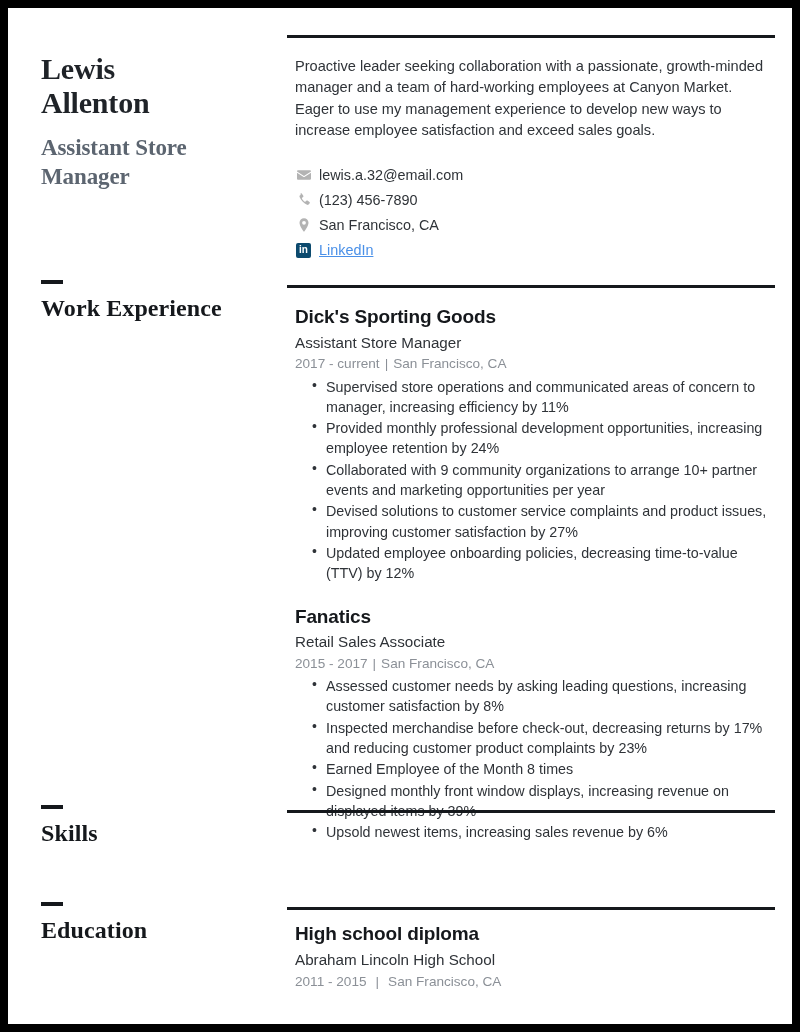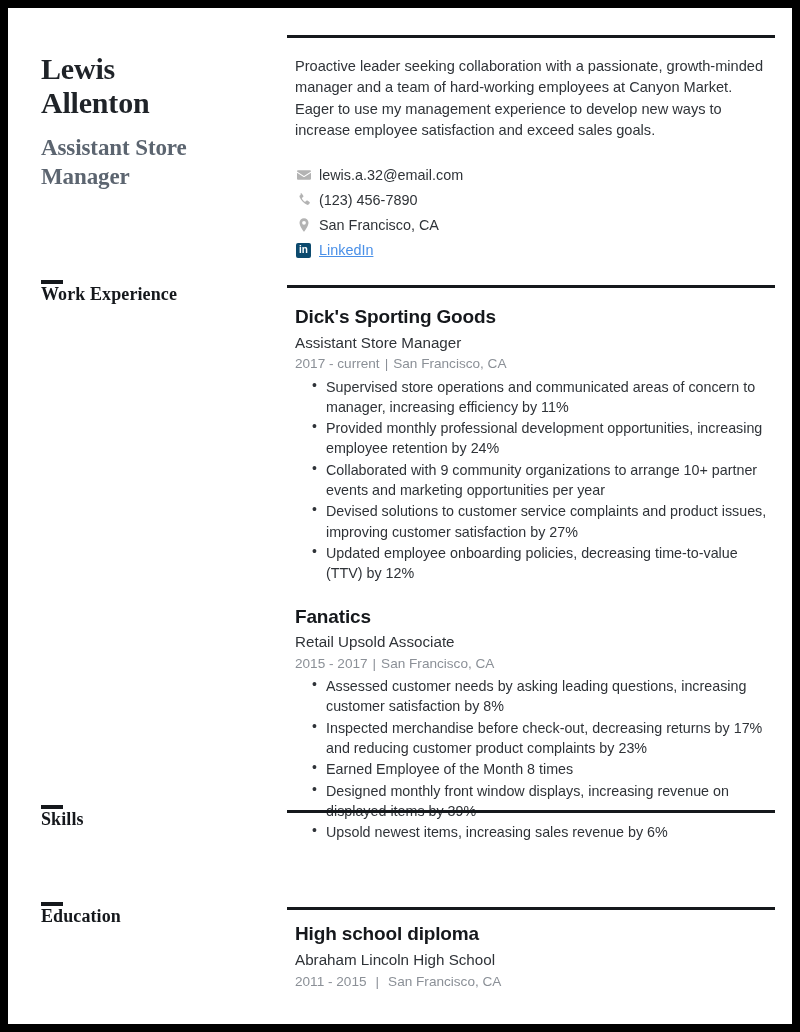--- a/index.html
+++ b/index.html
@@ -71,22 +71,23 @@
 
   
   .sec-head {
     position: absolute;
     left: 33px;
     width: 240px;
   }
   .sec-head .label {
     font-family: "Liberation Serif", serif;
     font-weight: bold;
-    font-size: 18px;
+    font-size: 24px;
     color: #15181c;
+    margin-top: 11px;
     letter-spacing: 0.1px;
   }
 
   
   .summary {
     position: absolute;
     left: 287px;
     top: 48px;
     width: 472px;
     font-size: 14.6px;
@@ -289,21 +290,21 @@
         <li>Supervised store operations and communicated areas of concern to manager, increasing efficiency by 11%</li>
         <li>Provided monthly professional development opportunities, increasing employee retention by 24%</li>
         <li>Collaborated with 9 community organizations to arrange 10+ partner events and marketing opportunities per year</li>
         <li>Devised solutions to customer service complaints and product issues, improving customer satisfaction by 27%</li>
         <li>Updated employee onboarding policies, decreasing time-to-value (TTV) by 12%</li>
       </ul>
     </div>
 
     <div class="entry" style="padding-left:8px; margin-top:21px;">
       <div class="entry-company">Fanatics</div>
-      <div class="entry-role">Retail Upsold Associate</div>
+      <div class="entry-role">Retail Sales Associate</div>
       <div class="entry-meta">
         <span>2015 - 2017</span><span class="sep">|</span><span>San Francisco, CA</span>
       </div>
       <ul class="bullets">
         <li>Assessed customer needs by asking leading questions, increasing customer satisfaction by 8%</li>
         <li>Inspected merchandise before check-out, decreasing returns by 17% and reducing customer product complaints by 23%</li>
         <li>Earned Employee of the Month 8 times</li>
         <li>Designed monthly front window displays, increasing revenue on displayed items by 39%</li>
         <li>Upsold newest items, increasing sales revenue by 6%</li>
       </ul>

